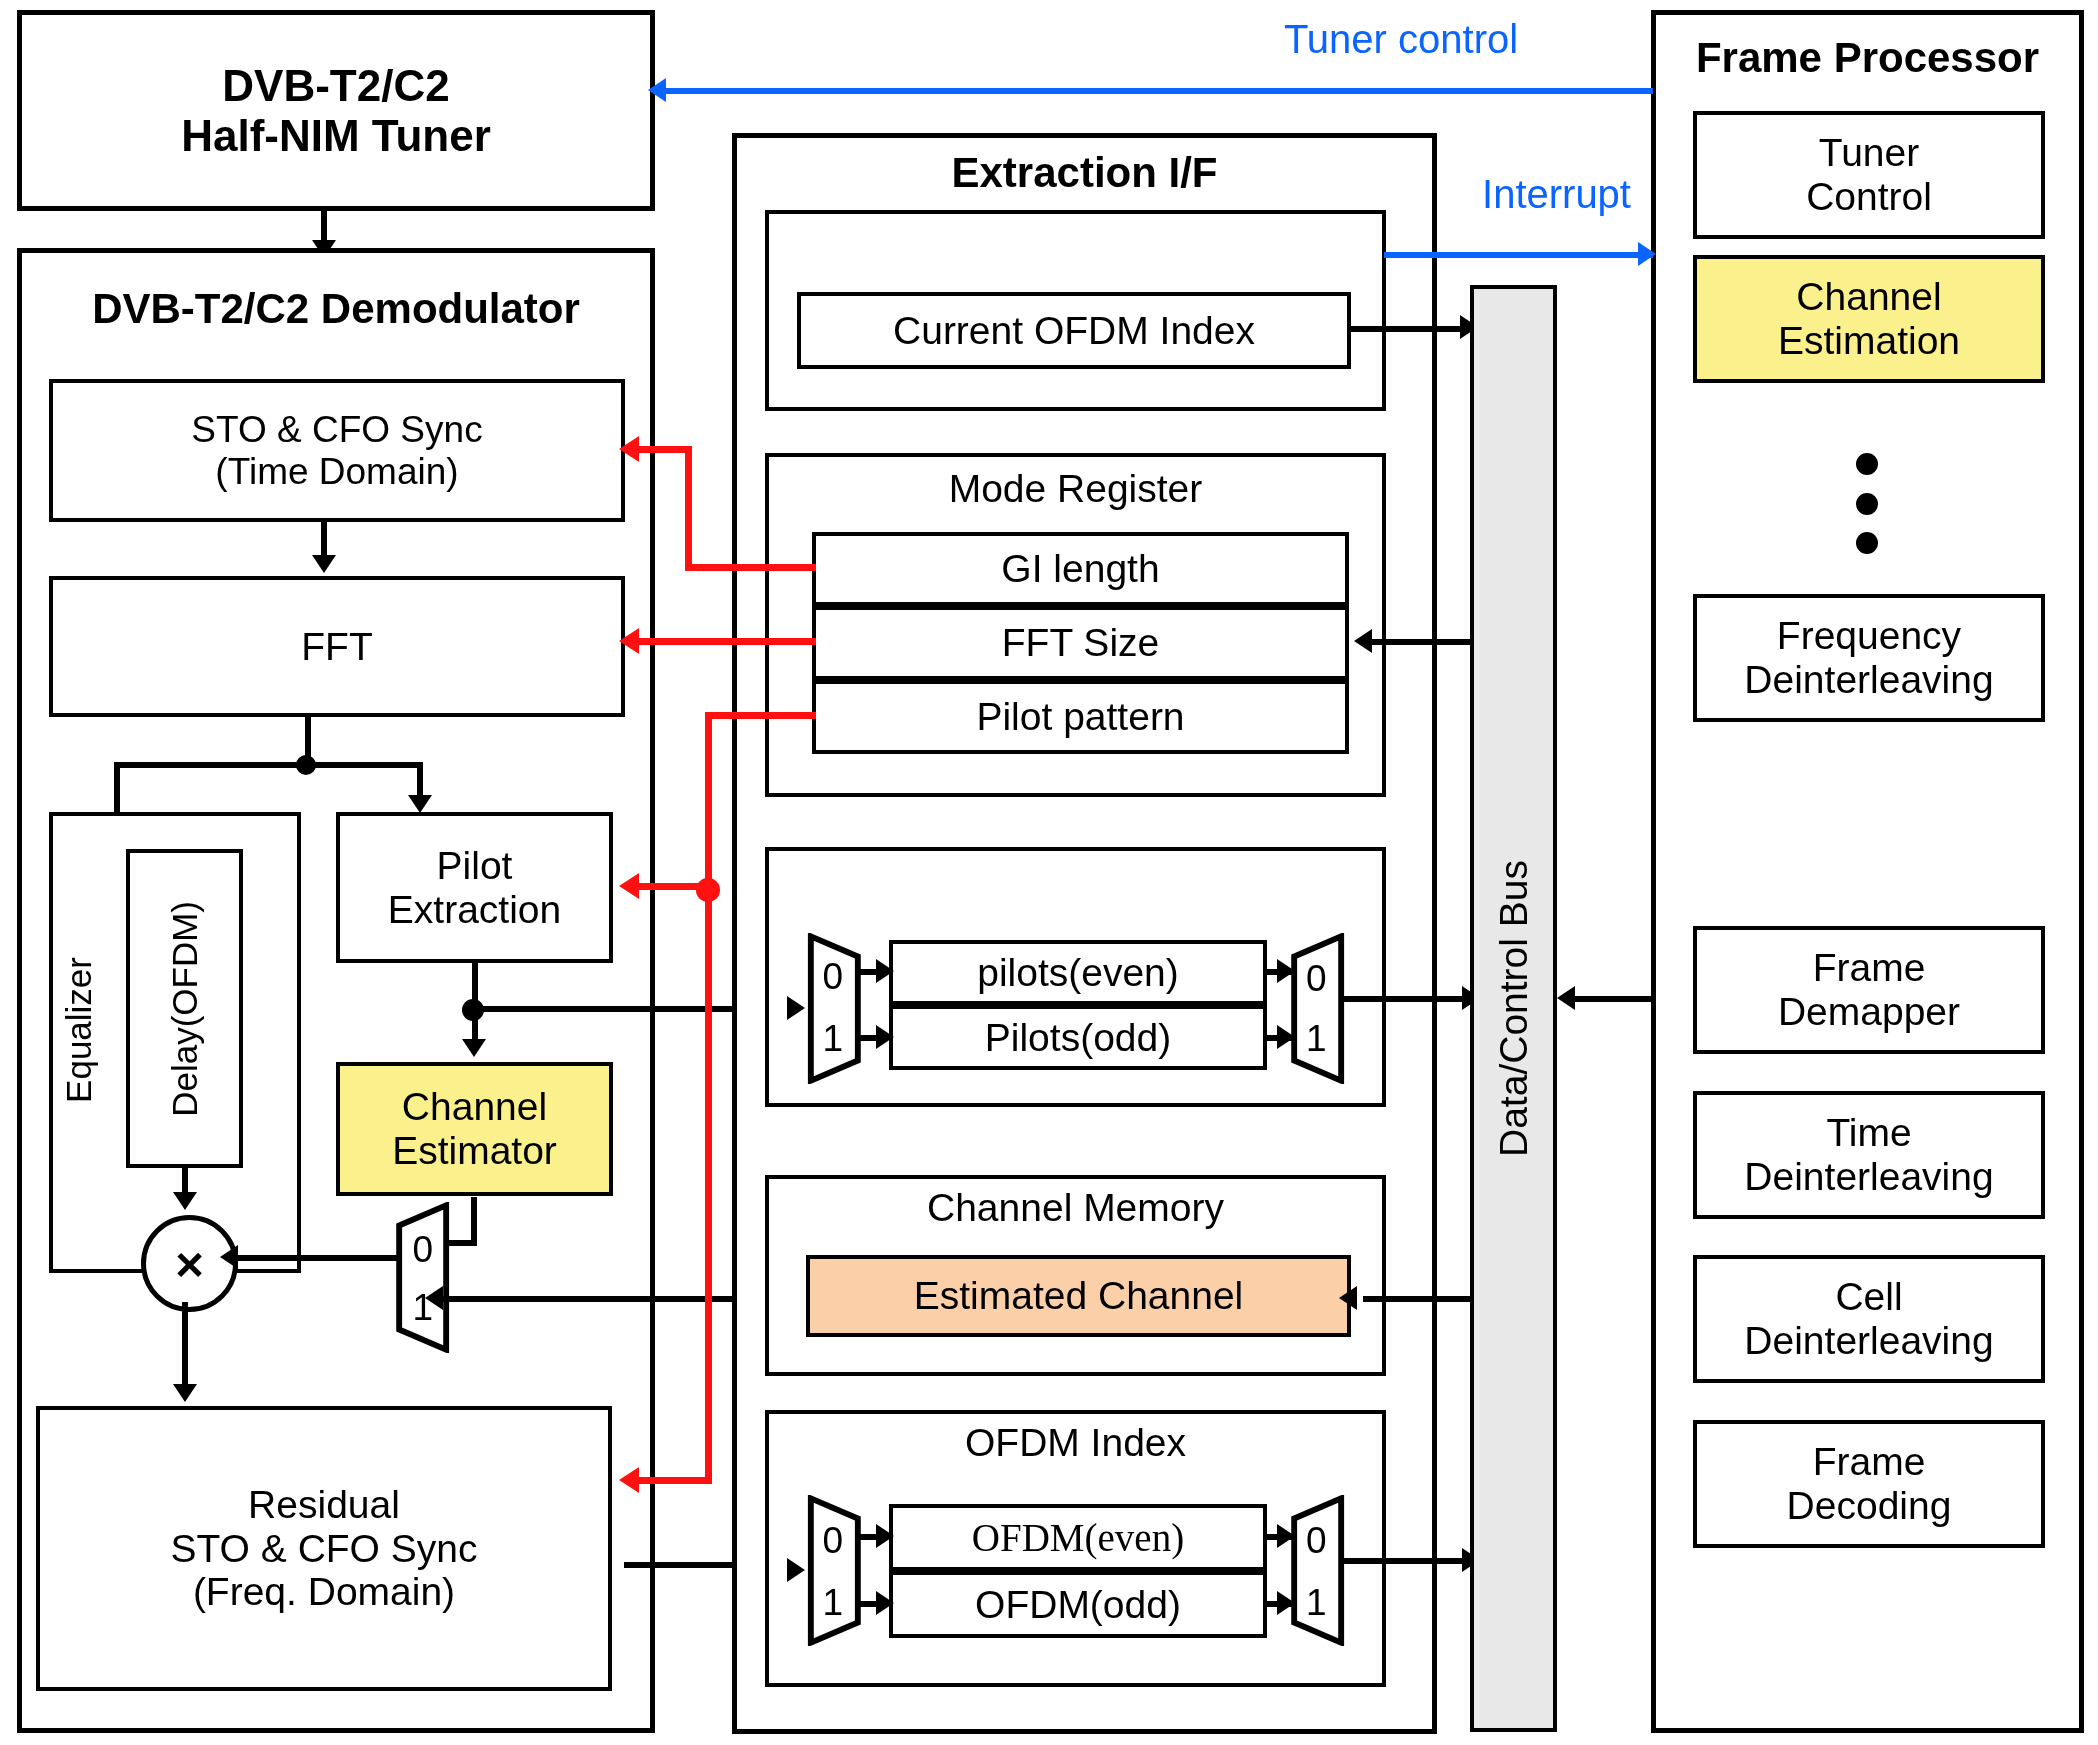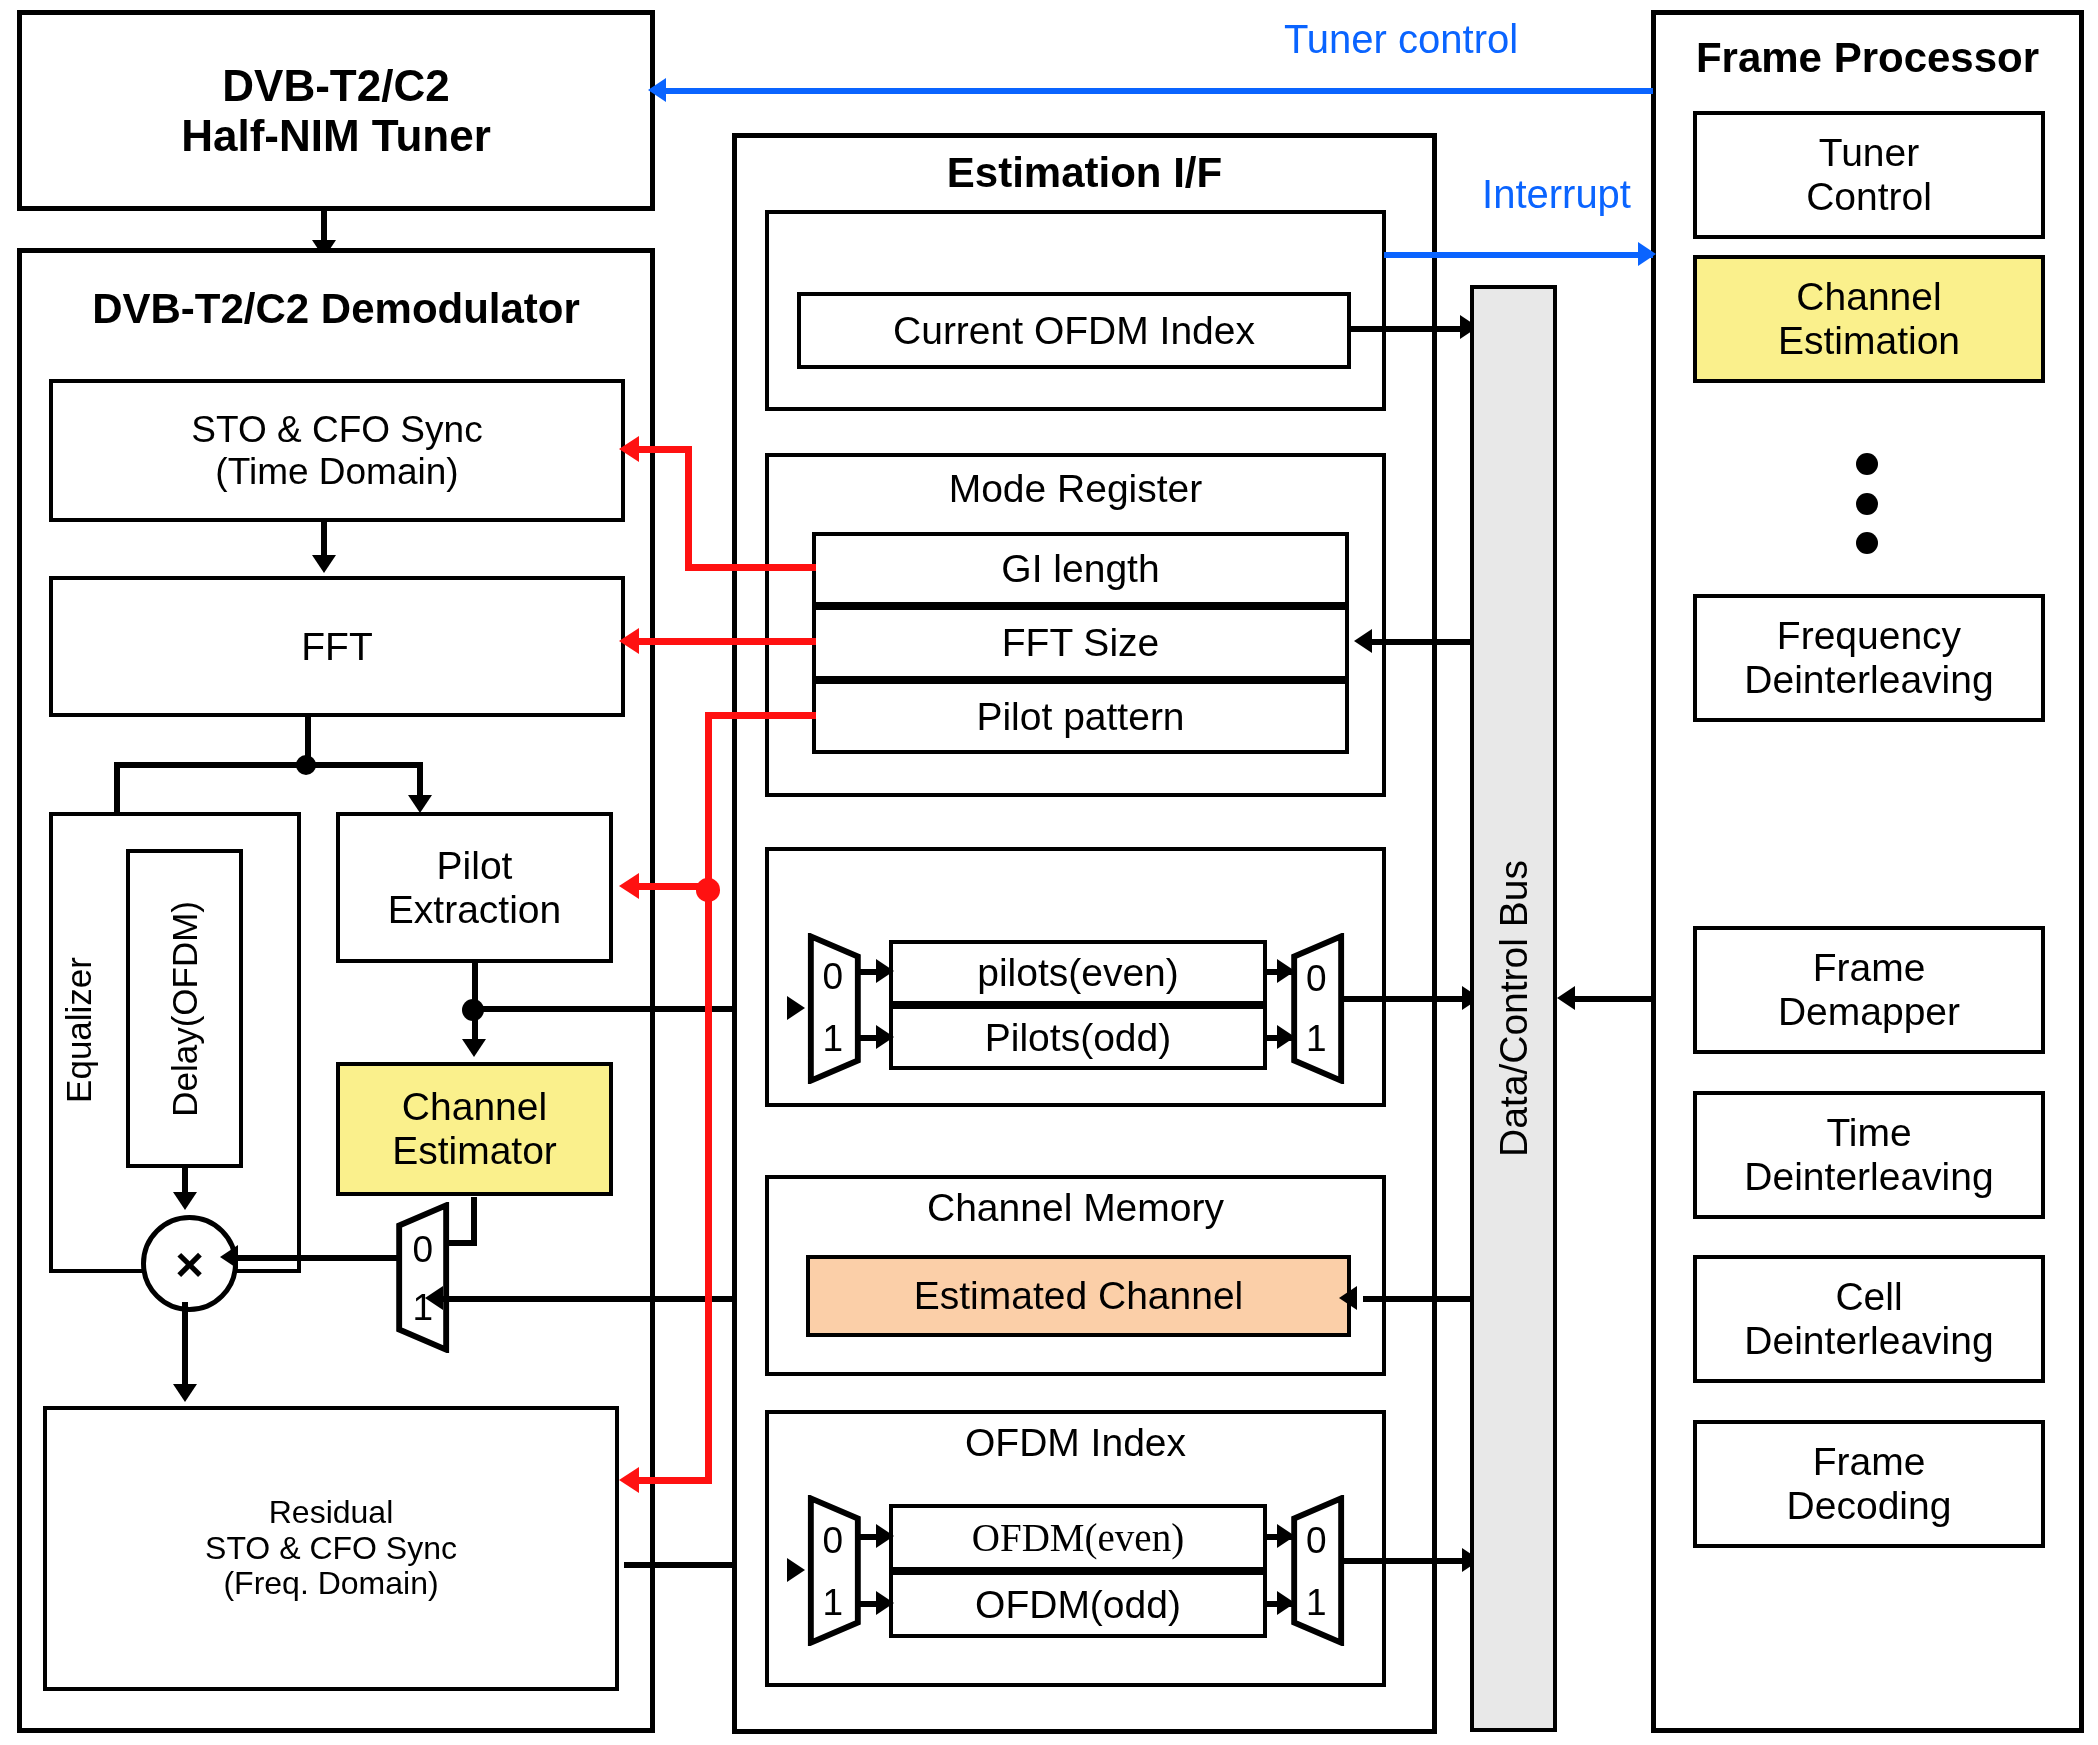--- a/index.html
+++ b/index.html
@@ -118,31 +118,31 @@
     <span class="muxnum" style="left:18.5px;top:28.5px;">0</span>
     <span class="muxnum" style="left:18.5px;top:87px;">1</span>
   </div>
 
   <div class="ln" style="left:436px;top:1296px;width:940px;height:5.9px;"></div>
   <div class="ar ar-l" style="left:425px;top:1286px;"></div>
 
   <div class="ln" style="left:228px;top:1255px;width:169px;height:5.9px;"></div>
   <div class="ar ar-l" style="left:220px;top:1245px;"></div>
 
-  <div class="box thin" style="left:43px;top:1406px;width:576px;height:285px;font-size:32px;">
+  <div class="box thin" style="left:36px;top:1406px;width:576px;height:285px;font-size:39px;">
     <span style="white-space: pre-line;">Residual
 STO &amp; CFO Sync
 (Freq. Domain)</span>
   </div>
 
   <div class="ln" style="left:624px;top:1562px;width:176px;height:5.9px;"></div>
   <div class="ar ar-r" style="left:795px;top:1552px;"></div>
 
   <div class="box" style="left:732px;top:133px;width:705px;height:1601px;display:block;"></div>
-  <div class="lbl bold" style="left:732px;top:149px;width:705px;font-size:42px;">Estimation I/F</div>
+  <div class="lbl bold" style="left:732px;top:149px;width:705px;font-size:42px;">Extraction I/F</div>
 
   <div class="box thin" style="left:765px;top:210px;width:621px;height:201px;display:block;"></div>
   <div class="box thin" style="left:797px;top:292px;width:554px;height:77px;font-size:39px;">
     <span>Current OFDM Index</span>
   </div>
 
   <div class="ln" style="left:1351px;top:1166px;width:0;height:0;"></div>
   <div class="ln" style="left:1349px;top:326px;width:117px;height:5.9px;"></div>
   <div class="ar ar-r" style="left:1460px;top:315px;"></div>
 

